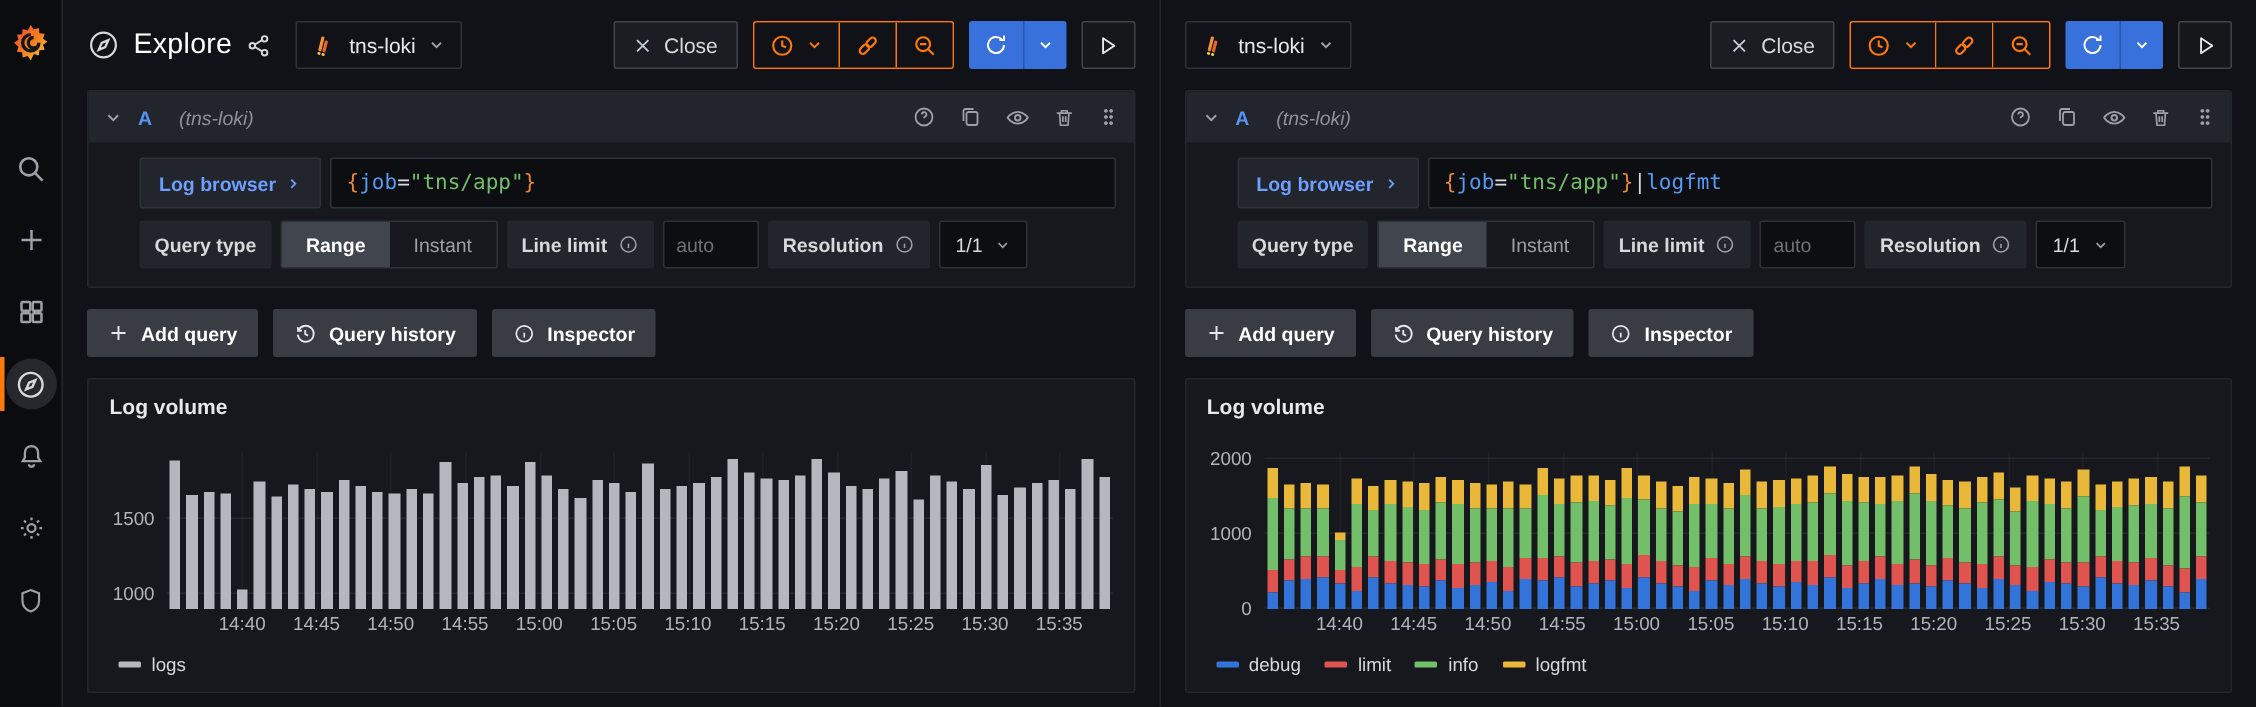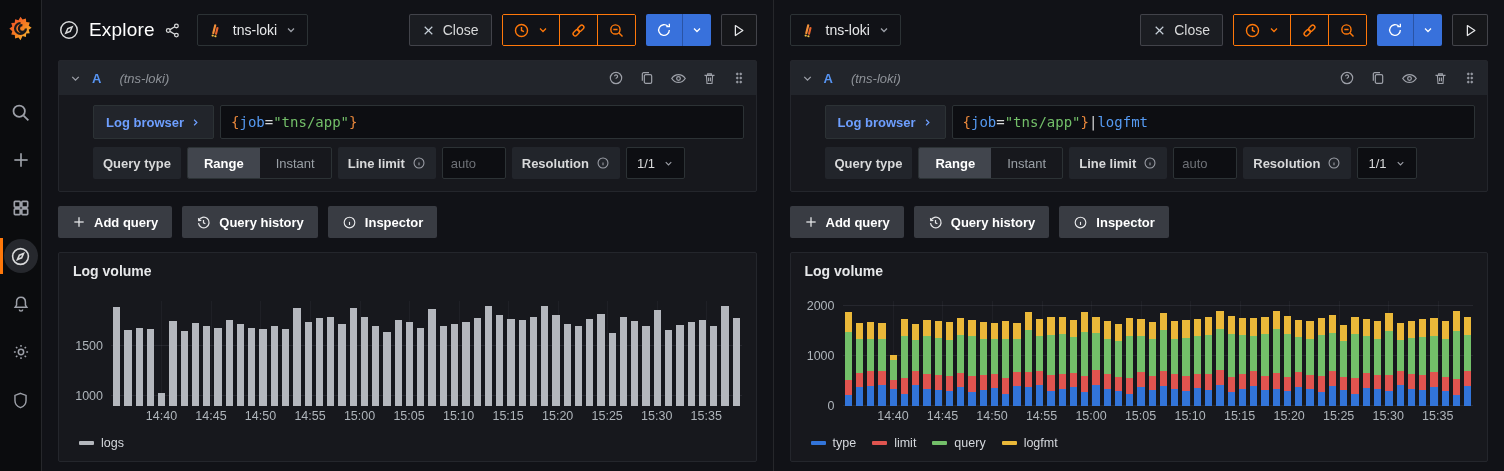--- a/index.html
+++ b/index.html
@@ -1120,29 +1120,29 @@
             <div class="xtick" style="left: 55.13%;">15:10</div>
             <div class="xtick" style="left: 62.985%;">15:15</div>
             <div class="xtick" style="left: 70.84%;">15:20</div>
             <div class="xtick" style="left: 78.695%;">15:25</div>
             <div class="xtick" style="left: 86.55%;">15:30</div>
             <div class="xtick" style="left: 94.405%;">15:35</div>
           </div>
         <div class="legend">
             <div class="legend-item">
               <span class="swatch" style="background: rgb(50, 116, 217);"></span>
-              <span>type</span>
+              <span>debug</span>
             </div>
             <div class="legend-item">
               <span class="swatch" style="background: rgb(224, 84, 79);"></span>
               <span>limit</span>
             </div>
             <div class="legend-item">
               <span class="swatch" style="background: rgb(115, 191, 105);"></span>
-              <span>query</span>
+              <span>info</span>
             </div>
             <div class="legend-item">
               <span class="swatch" style="background: rgb(234, 184, 57);"></span>
               <span>logfmt</span>
             </div>
           </div>
       </div>
     </div>
 
   </div>

